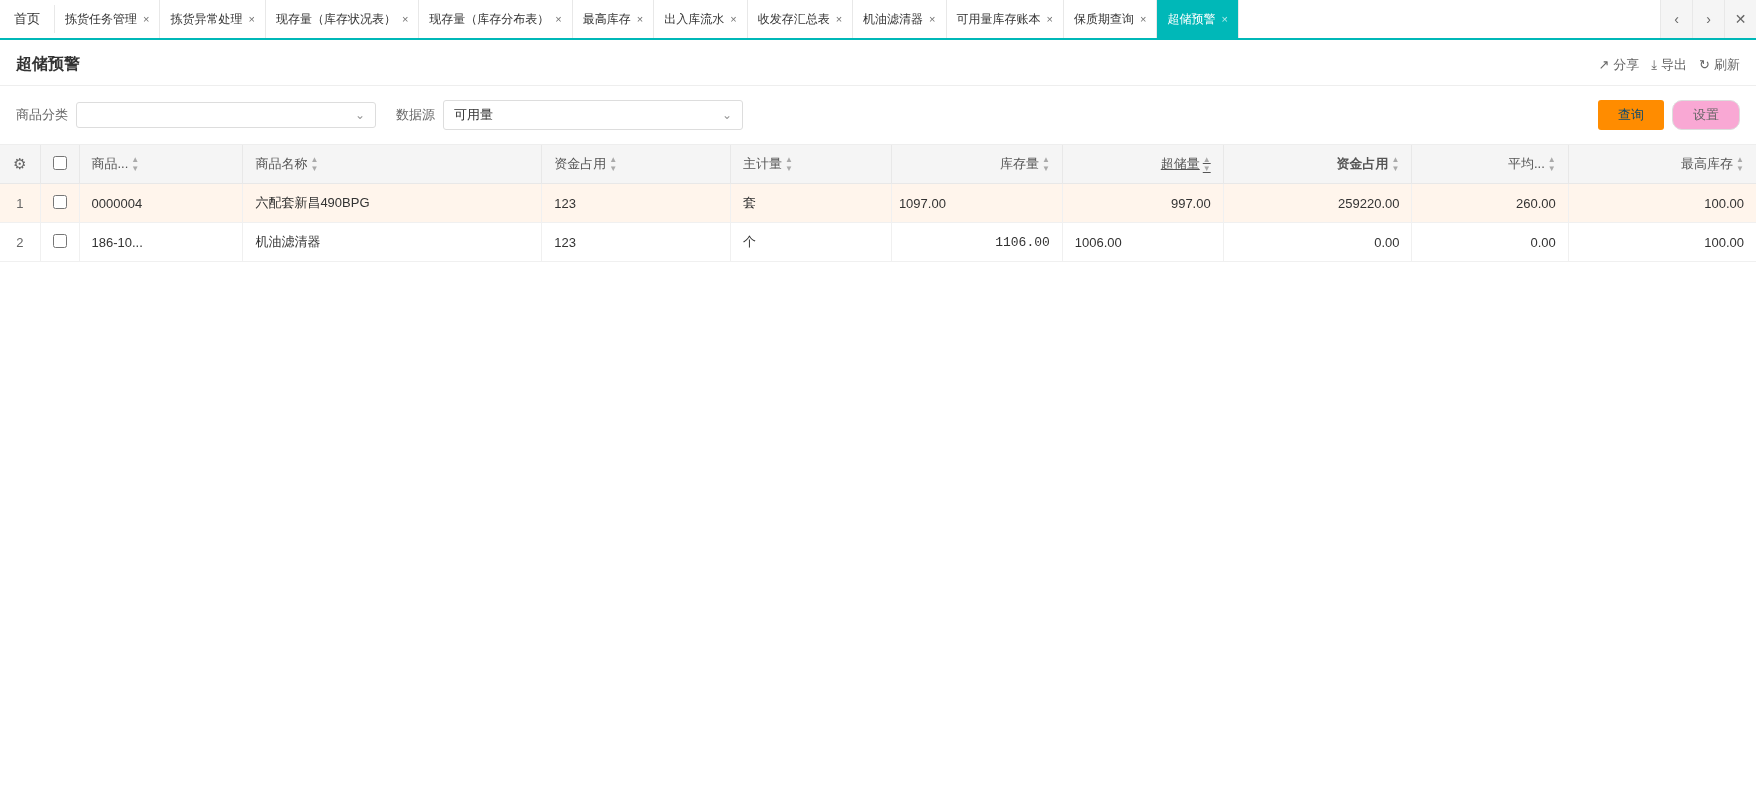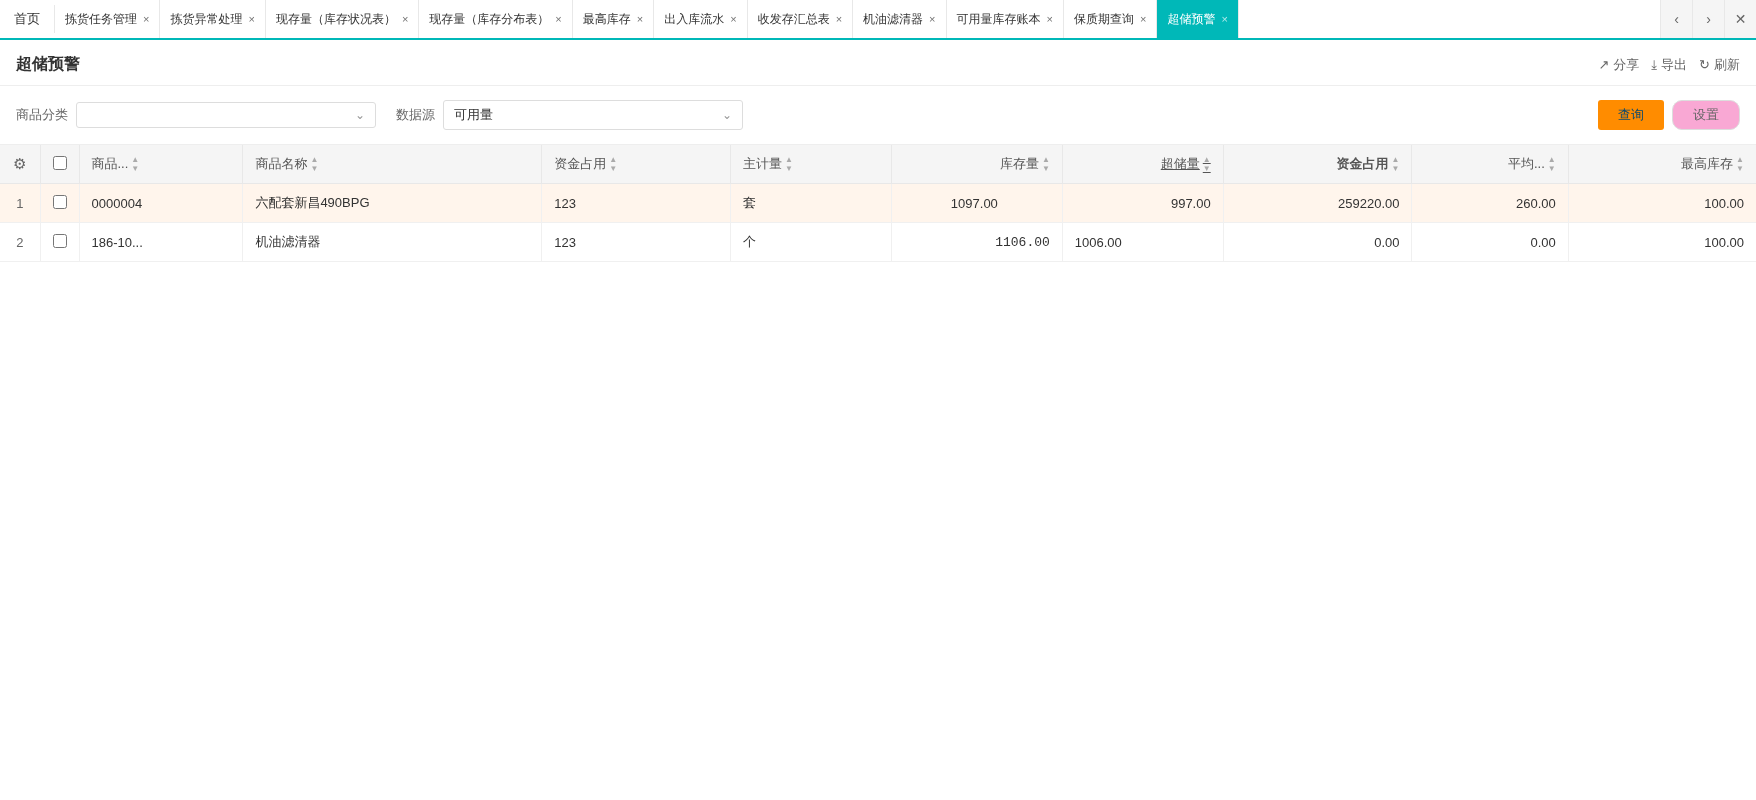--- a/index.html
+++ b/index.html
@@ -425,21 +425,21 @@
       </thead>
       <tbody id="table-body">
 
       <tr class="highlighted">
             <td style="text-align: center; color: rgb(102, 102, 102);">1</td>
             <td style="text-align: center;"><input type="checkbox" style=""></td>
             <td style="text-align: left;">0000004</td>
             <td style="text-align: left;">六配套新昌490BPG</td>
             <td style="text-align: left;">123</td>
             <td style="text-align: left;">套</td>
-            <td style="text-align: center; padding-left: 7px;">1097.00</td>
+            <td style="text-align: left; padding-left: 7px;">1097.00</td>
             <td style="text-align: right;">997.00</td>
             <td style="text-align: right;">259220.00</td>
             <td style="text-align: right;">260.00</td>
             <td style="text-align: right;">100.00</td>
           </tr>
           <tr>
             <td style="text-align: center; color: rgb(102, 102, 102);">2</td>
             <td style="text-align: center;"><input type="checkbox" style=""></td>
             <td style="text-align: left; margin-top: 31px;">186-10...</td>
             <td style="text-align: left;">机油滤清器</td>

